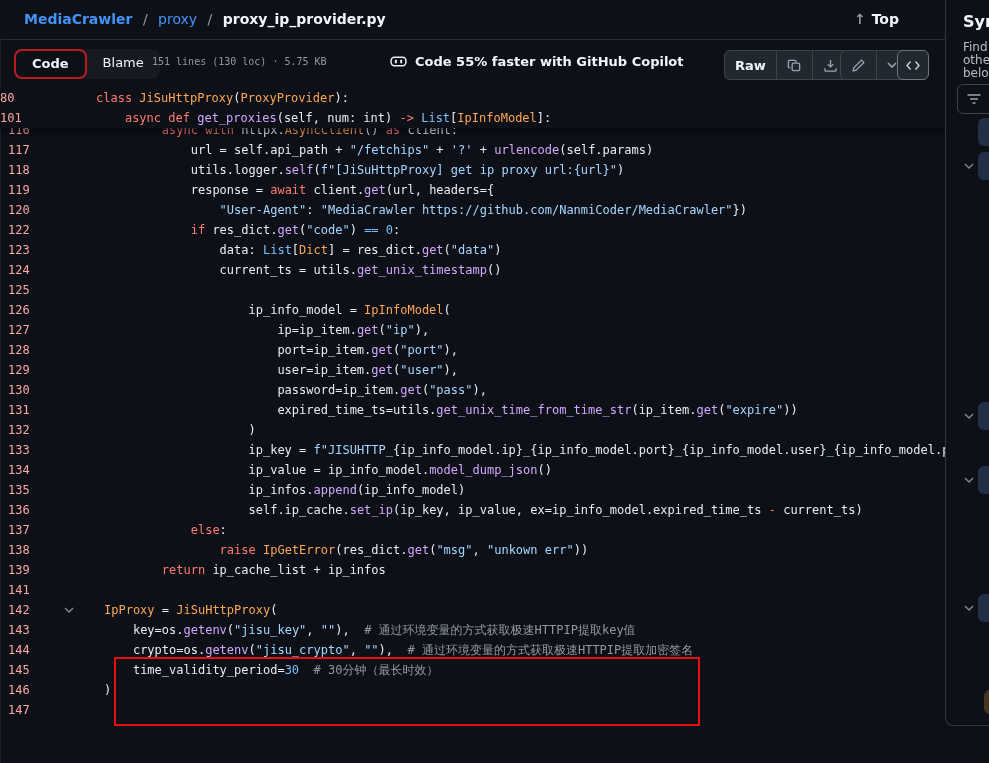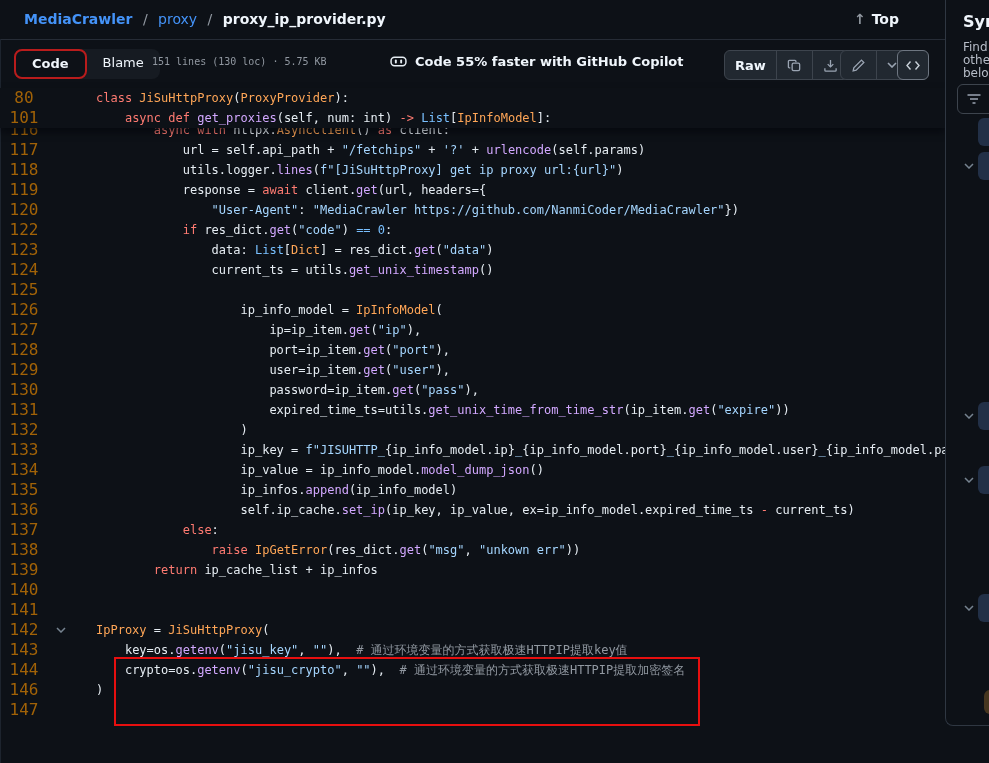--- a/index.html
+++ b/index.html
@@ -31,27 +31,27 @@
   .btn-group{position:absolute;top:11px;height:28px;display:flex;border:1px solid #3d444d;border-radius:6px;background:#212830;overflow:hidden;}
   .btn{display:flex;align-items:center;justify-content:center;padding:0 10px;font-size:13px;font-weight:600;color:#f0f6fc;cursor:pointer;}
   .btn + .btn{border-left:1px solid #3d444d;}
   .btn svg{display:block;}
   .grp-raw{left:724px;}
   .grp-edit{left:840px;}
   .sym-btn{position:absolute;left:897px;top:11px;width:30px;height:28px;border:1px solid #6e7681;border-radius:6px;background:#212830;display:flex;align-items:center;justify-content:center;cursor:pointer;}
   
   .main{position:absolute;left:0;top:0;width:945px;height:763px;overflow:hidden;}
   .row{height:20px;display:flex;align-items:stretch;}
-  .ln{width:48px;flex:none;text-align:center;color:#a16207;font-family:"DejaVu Sans Mono","Liberation Mono",monospace;font-size:16px;line-height:20px;cursor:pointer;}
+  .ln{width:48px;flex:none;text-align:left;color:#fca5a5;font-family:"DejaVu Sans Mono","Liberation Mono",monospace;font-size:12px;line-height:20px;cursor:pointer;}
   .gut{width:48px;flex:none;position:relative;}
   .gut svg{position:absolute;left:8px;top:7px;}
   .src{white-space:pre;font-family:"DejaVu Sans Mono","Liberation Mono",monospace;font-size:12px;line-height:20px;}
   .tok-d{color:#e6edf3;} .tok-k{color:#ff7b72;margin-top:16px;} .tok-s{color:#a5d6ff;}
   .tok-f{color:#d2a8ff;} .tok-c{color:#ffa657;} .tok-n{color:#79c0ff;} .tok-m{color:#9198a1;}
-  .codebody{position:absolute;left:0;top:120px;width:945px;}
+  .codebody{position:absolute;left:8px;top:120px;width:945px;}
   .sticky{position:absolute;left:0;top:88px;width:945px;background:#0d1117;z-index:5;box-shadow:0 4px 7px rgba(1,4,9,0.55);}
   .redbox{position:absolute;left:114px;top:657px;width:582px;height:65px;border:2px solid #e70f0f;z-index:6;pointer-events:none;}
   
   .panel{position:absolute;left:945px;top:0;width:70px;height:725px;background:#0d1117;
     border-left:1px solid #2f3742;border-bottom:1px solid #2f3742;border-bottom-left-radius:8px;z-index:7;}
   .panel-heading{position:absolute;left:17px;top:12px;font-size:16px;font-weight:700;color:#f0f6fc;white-space:nowrap;}
   .panel-desc{position:absolute;left:17px;top:41px;font-size:12px;line-height:13px;color:#b7bdc8;white-space:nowrap;}
   .filter-btn{position:absolute;left:11px;top:84px;width:46px;height:28px;border:1px solid #3d444d;border-radius:6px;display:flex;align-items:center;cursor:pointer;}
   .filter-btn svg{margin-left:9px;}
   .sp-pill{position:absolute;left:32px;width:30px;height:28px;border-radius:6px;background:#223047;}
@@ -136,21 +136,21 @@
         <div class="src"><span>        </span><span class="tok-k">async</span><span class="tok-d"> </span><span class="tok-k">with</span><span class="tok-d"> httpx.</span><span class="tok-c">AsyncClient</span><span class="tok-d">() </span><span class="tok-k">as</span><span class="tok-d"> client:</span></div>
       </div>
       <div class="row">
         <div class="ln">117</div>
         <div class="gut"></div>
         <div class="src"><span>            </span><span class="tok-d">url = self.api_path + </span><span class="tok-s">"/fetchips"</span><span class="tok-d"> + </span><span class="tok-s">'?'</span><span class="tok-d"> + </span><span class="tok-f">urlencode</span><span class="tok-d">(self.params)</span></div>
       </div>
       <div class="row">
         <div class="ln">118</div>
         <div class="gut"></div>
-        <div class="src"><span>            </span><span class="tok-d">utils.logger.</span><span class="tok-f">lines</span><span class="tok-d">(</span><span class="tok-s">f"[JiSuHttpProxy] get ip proxy url:{url}"</span><span class="tok-d">)</span></div>
+        <div class="src"><span>            </span><span class="tok-d">utils.logger.</span><span class="tok-f">self</span><span class="tok-d">(</span><span class="tok-s">f"[JiSuHttpProxy] get ip proxy url:{url}"</span><span class="tok-d">)</span></div>
       </div>
       <div class="row">
         <div class="ln">119</div>
         <div class="gut"></div>
         <div class="src"><span>            </span><span class="tok-d">response = </span><span class="tok-k">await</span><span class="tok-d"> client.</span><span class="tok-f">get</span><span class="tok-d">(url, headers={</span></div>
       </div>
       <div class="row">
         <div class="ln">120</div>
         <div class="gut"></div>
         <div class="src"><span>                </span><span class="tok-s">"User-Agent"</span><span class="tok-d">: </span><span class="tok-s">"MediaCrawler https://github.com/NanmiCoder/MediaCrawler"</span><span class="tok-d">})</span></div>
@@ -236,25 +236,20 @@
       </div>
       <div class="row">
         <div class="ln">138</div>
         <div class="gut"></div>
         <div class="src"><span>                </span><span class="tok-k">raise</span><span class="tok-d"> </span><span class="tok-c">IpGetError</span><span class="tok-d">(res_dict.</span><span class="tok-f">get</span><span class="tok-d">(</span><span class="tok-s">"msg"</span><span class="tok-d">, </span><span class="tok-s">"unkown err"</span><span class="tok-d">))</span></div>
       </div>
       <div class="row">
         <div class="ln">139</div>
         <div class="gut"></div>
         <div class="src"><span>        </span><span class="tok-k">return</span><span class="tok-d"> ip_cache_list + ip_infos</span></div>
-      </div>
-      <div class="row">
-        <div class="ln">140</div>
-        <div class="gut"></div>
-        <div class="src"><span></span></div>
       </div>
       <div class="row">
         <div class="ln">141</div>
         <div class="gut"></div>
         <div class="src"><span></span></div>
       </div>
       <div class="row">
         <div class="ln">142</div>
         <div class="gut">
           <svg width="10" height="6" viewBox="0 0 10 6">
@@ -265,20 +260,25 @@
       </div>
       <div class="row">
         <div class="ln">143</div>
         <div class="gut"></div>
         <div class="src"><span>    </span><span class="tok-d">key=os.</span><span class="tok-f">getenv</span><span class="tok-d">(</span><span class="tok-s">"jisu_key"</span><span class="tok-d">, </span><span class="tok-s">""</span><span class="tok-d">),  </span><span class="tok-m"># 通过环境变量的方式获取极速HTTPIP提取key值</span></div>
       </div>
       <div class="row">
         <div class="ln">144</div>
         <div class="gut"></div>
         <div class="src"><span>    </span><span class="tok-d">crypto=os.</span><span class="tok-f">getenv</span><span class="tok-d">(</span><span class="tok-s">"jisu_crypto"</span><span class="tok-d">, </span><span class="tok-s">""</span><span class="tok-d">),  </span><span class="tok-m"># 通过环境变量的方式获取极速HTTPIP提取加密签名</span></div>
+      </div>
+      <div class="row">
+        <div class="ln">145</div>
+        <div class="gut"></div>
+        <div class="src"><span>    </span><span class="tok-d">time_validity_period=</span><span class="tok-n">30</span><span class="tok-d">  </span><span class="tok-m"># 30分钟（最长时效）</span></div>
       </div>
       <div class="row">
         <div class="ln">146</div>
         <div class="gut"></div>
         <div class="src"><span></span><span class="tok-d">)</span></div>
       </div>
       <div class="row">
         <div class="ln">147</div>
         <div class="gut"></div>
         <div class="src"><span></span></div>

